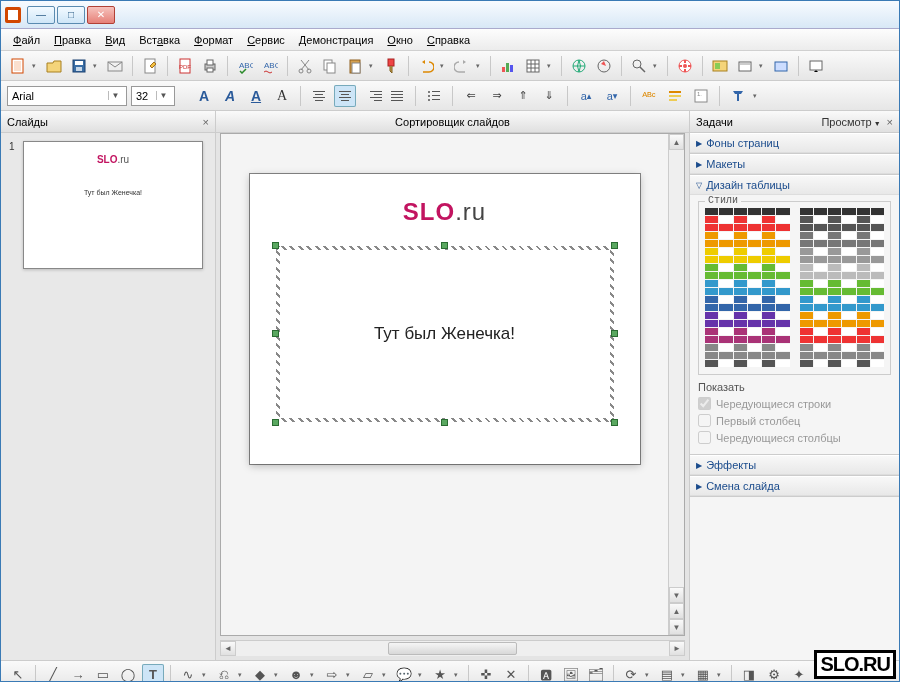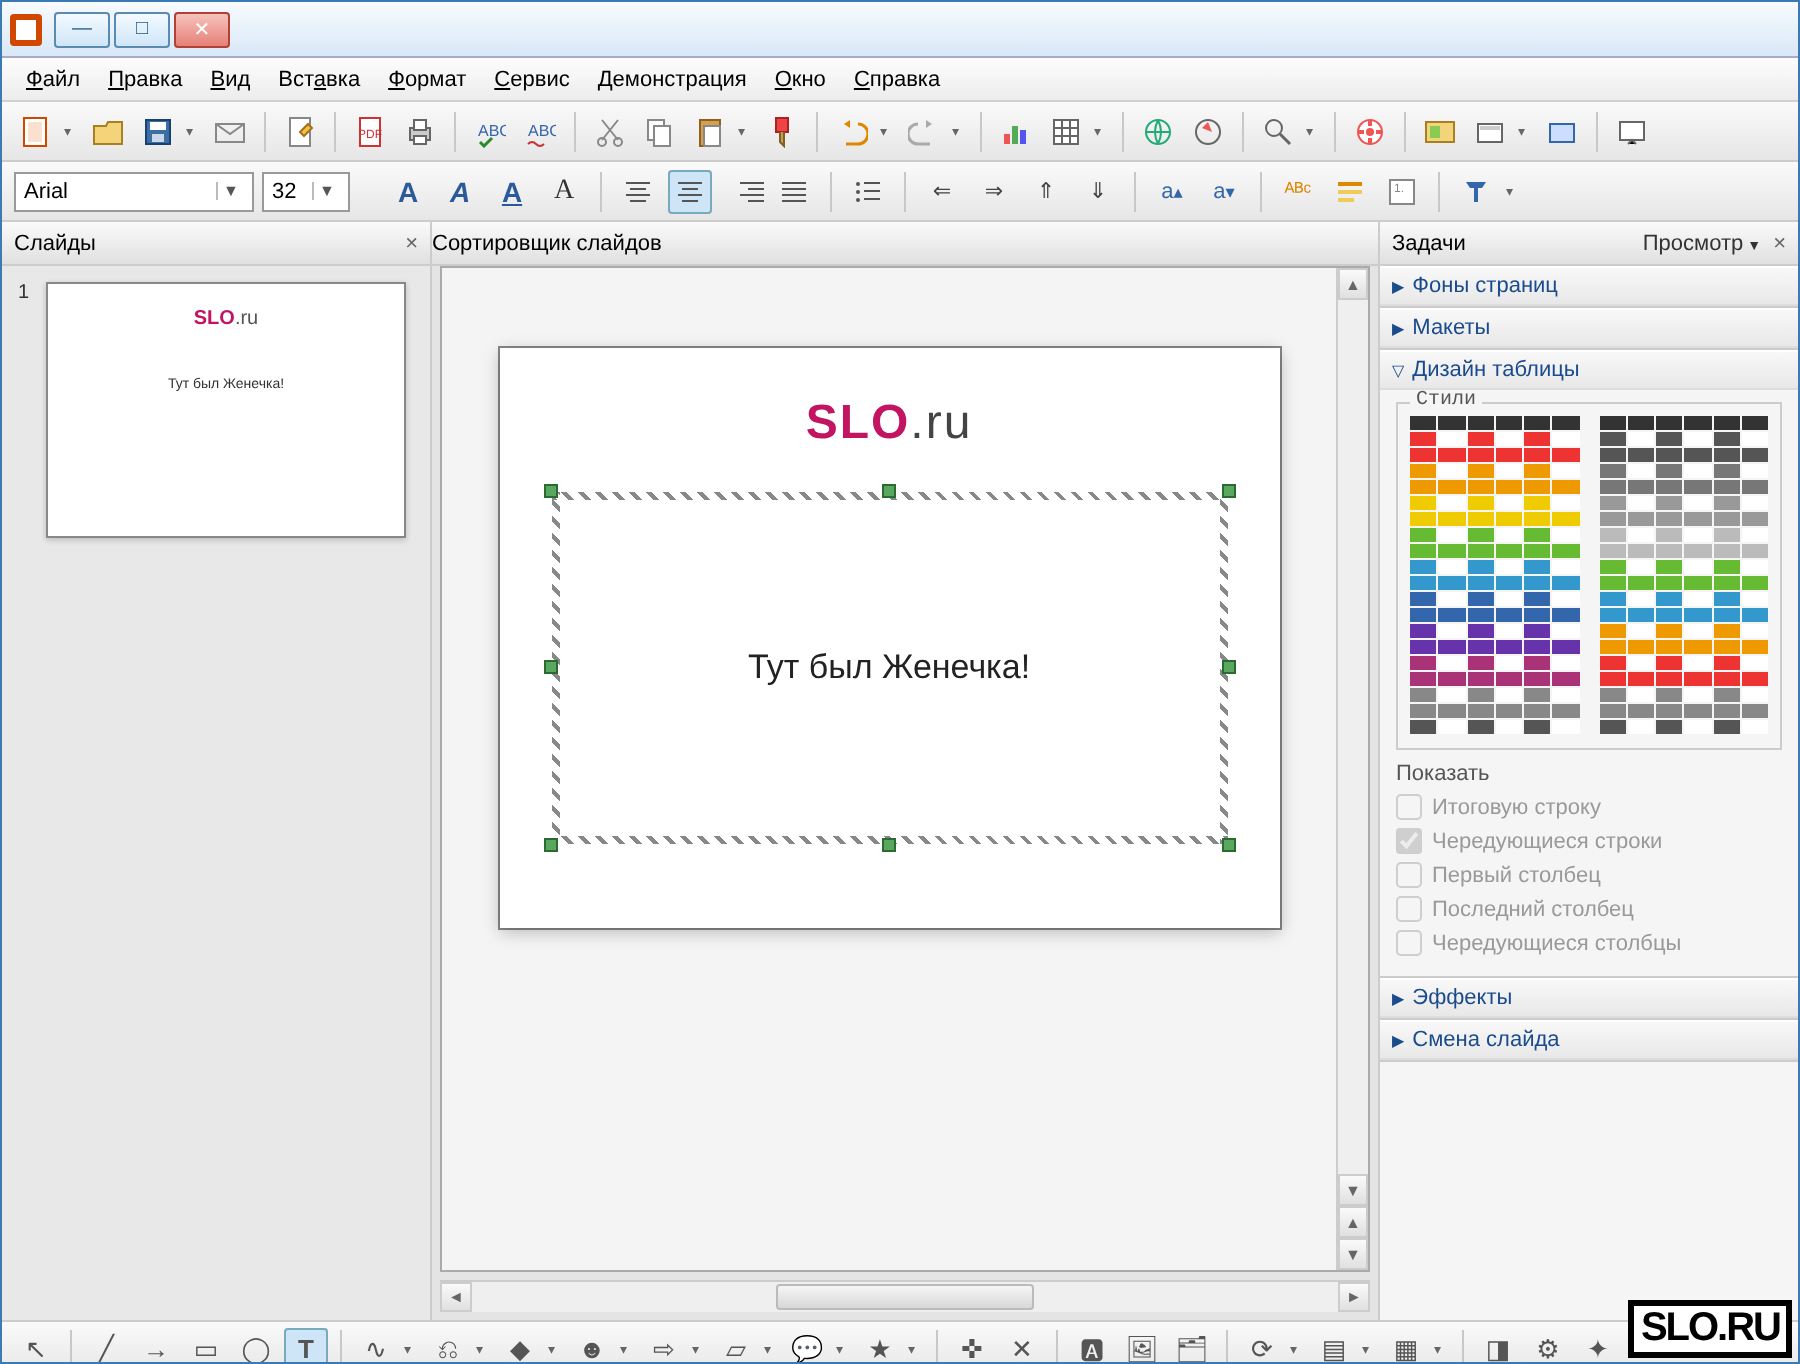--- a/index.html
+++ b/index.html
@@ -43,21 +43,21 @@
 .panel-header .close-x { margin-left: auto; color: #666; font-size: 11px; }
 .slides-list { flex: 1; padding: 8px; background: #e8e8e8; overflow: auto; }
 .slide-thumb-wrap { display: flex; gap: 4px; }
 .slide-num { font-size: 10px; color: #333; width: 10px; }
 .slide-thumb { width: 180px; height: 128px; background: #fff; border: 1px solid #888; box-shadow: 0 1px 3px rgba(0,0,0,.2); display: flex; flex-direction: column; align-items: center; padding-top: 12px; }
 .slide-thumb .th-title { color: #c21460; font-size: 10px; font-weight: bold; }
 .slide-thumb .th-title .ru { color: #555; font-weight: normal; }
 .slide-thumb .th-body { font-size: 7px; color: #333; margin-top: 24px; }
 
 .center { flex: 1; display: flex; flex-direction: column; background: #e4e4e4; }
-.center-header { height: 22px; background: linear-gradient(#fafafa,#e0e0e0); display: flex; align-items: center; justify-content: flex-start; border-bottom: 1px solid #ccc; }
+.center-header { height: 22px; background: linear-gradient(#fafafa,#e0e0e0); display: flex; align-items: center; justify-content: center; border-bottom: 1px solid #ccc; }
 .tabs { height: 24px; display: flex; background: #e4e4e4; padding-top: 3px; padding-left: 4px; gap: 0; }
 .tab { padding: 3px 10px 0; background: #f0f0f0; border: 1px solid #aaa; border-bottom: none; border-radius: 3px 3px 0 0; margin-right: -1px; color: #333; }
 .tab.active { background: #fff; font-weight: normal; position: relative; z-index: 2; }
 .canvas-area { flex: 1; background: #fff; border: 1px solid #aaa; margin: 0 4px 4px; position: relative; overflow: hidden; display:flex; }
 .canvas-scroll { flex:1; background: #f4f4f4; overflow:auto; position:relative; }
 .slide-canvas { width: 390px; height: 290px; background: #fff; margin: 40px auto; box-shadow: 0 2px 8px rgba(0,0,0,.25), 0 0 0 1px #888; position: relative; padding: 24px; }
 .slide-title-text { text-align: center; font-size: 24px; letter-spacing: 1px; font-family: Arial; }
 .slide-title-text .slo { color: #c21460; font-weight: bold; }
 .slide-title-text .dotru { color: #444; }
 .text-box { margin-top: 18px; height: 180px; border: 2px solid transparent; background-image: repeating-linear-gradient(45deg,#888 0 2px,transparent 2px 6px),repeating-linear-gradient(45deg,#888 0 2px,transparent 2px 6px),repeating-linear-gradient(45deg,#888 0 2px,transparent 2px 6px),repeating-linear-gradient(45deg,#888 0 2px,transparent 2px 6px); background-position: top,bottom,left,right; background-size: 100% 4px,100% 4px,4px 100%,4px 100%; background-repeat: no-repeat; display: flex; align-items: center; justify-content: center; position: relative; }
@@ -786,37 +786,29 @@
                   <div class="style-cell" style="background: rgb(255, 255, 255);"></div>
                   <div class="style-cell" style="background: rgb(85, 85, 85);"></div>
                   <div class="style-cell" style="background: rgb(255, 255, 255);"></div>
                 </div>
               </div>
             </div>
         </div>
         <div class="show-label">Показать</div>
         <div class="checks" id="checks">
             <label>
-              <input type="checkbox" disabled="" style="">
-              <span>Итоговую строку</span>
-            </label>
-            <label>
               <input type="checkbox" disabled="" checked="" style="">
               <span>Чередующиеся строки</span>
             </label>
             <label>
               <input type="checkbox" disabled="" style="">
               <span>Первый столбец</span>
             </label>
             <label>
               <input type="checkbox" disabled="" style="">
-              <span>Последний столбец</span>
-            </label>
-            <label>
-              <input type="checkbox" disabled="" style="">
               <span>Чередующиеся столбцы</span>
             </label>
           </div>
       </div>
     </div>
     <div class="accordion">
         <div class="acc-head">
           <span class="tri">▶</span>
           <span>Эффекты</span>
         </div>

